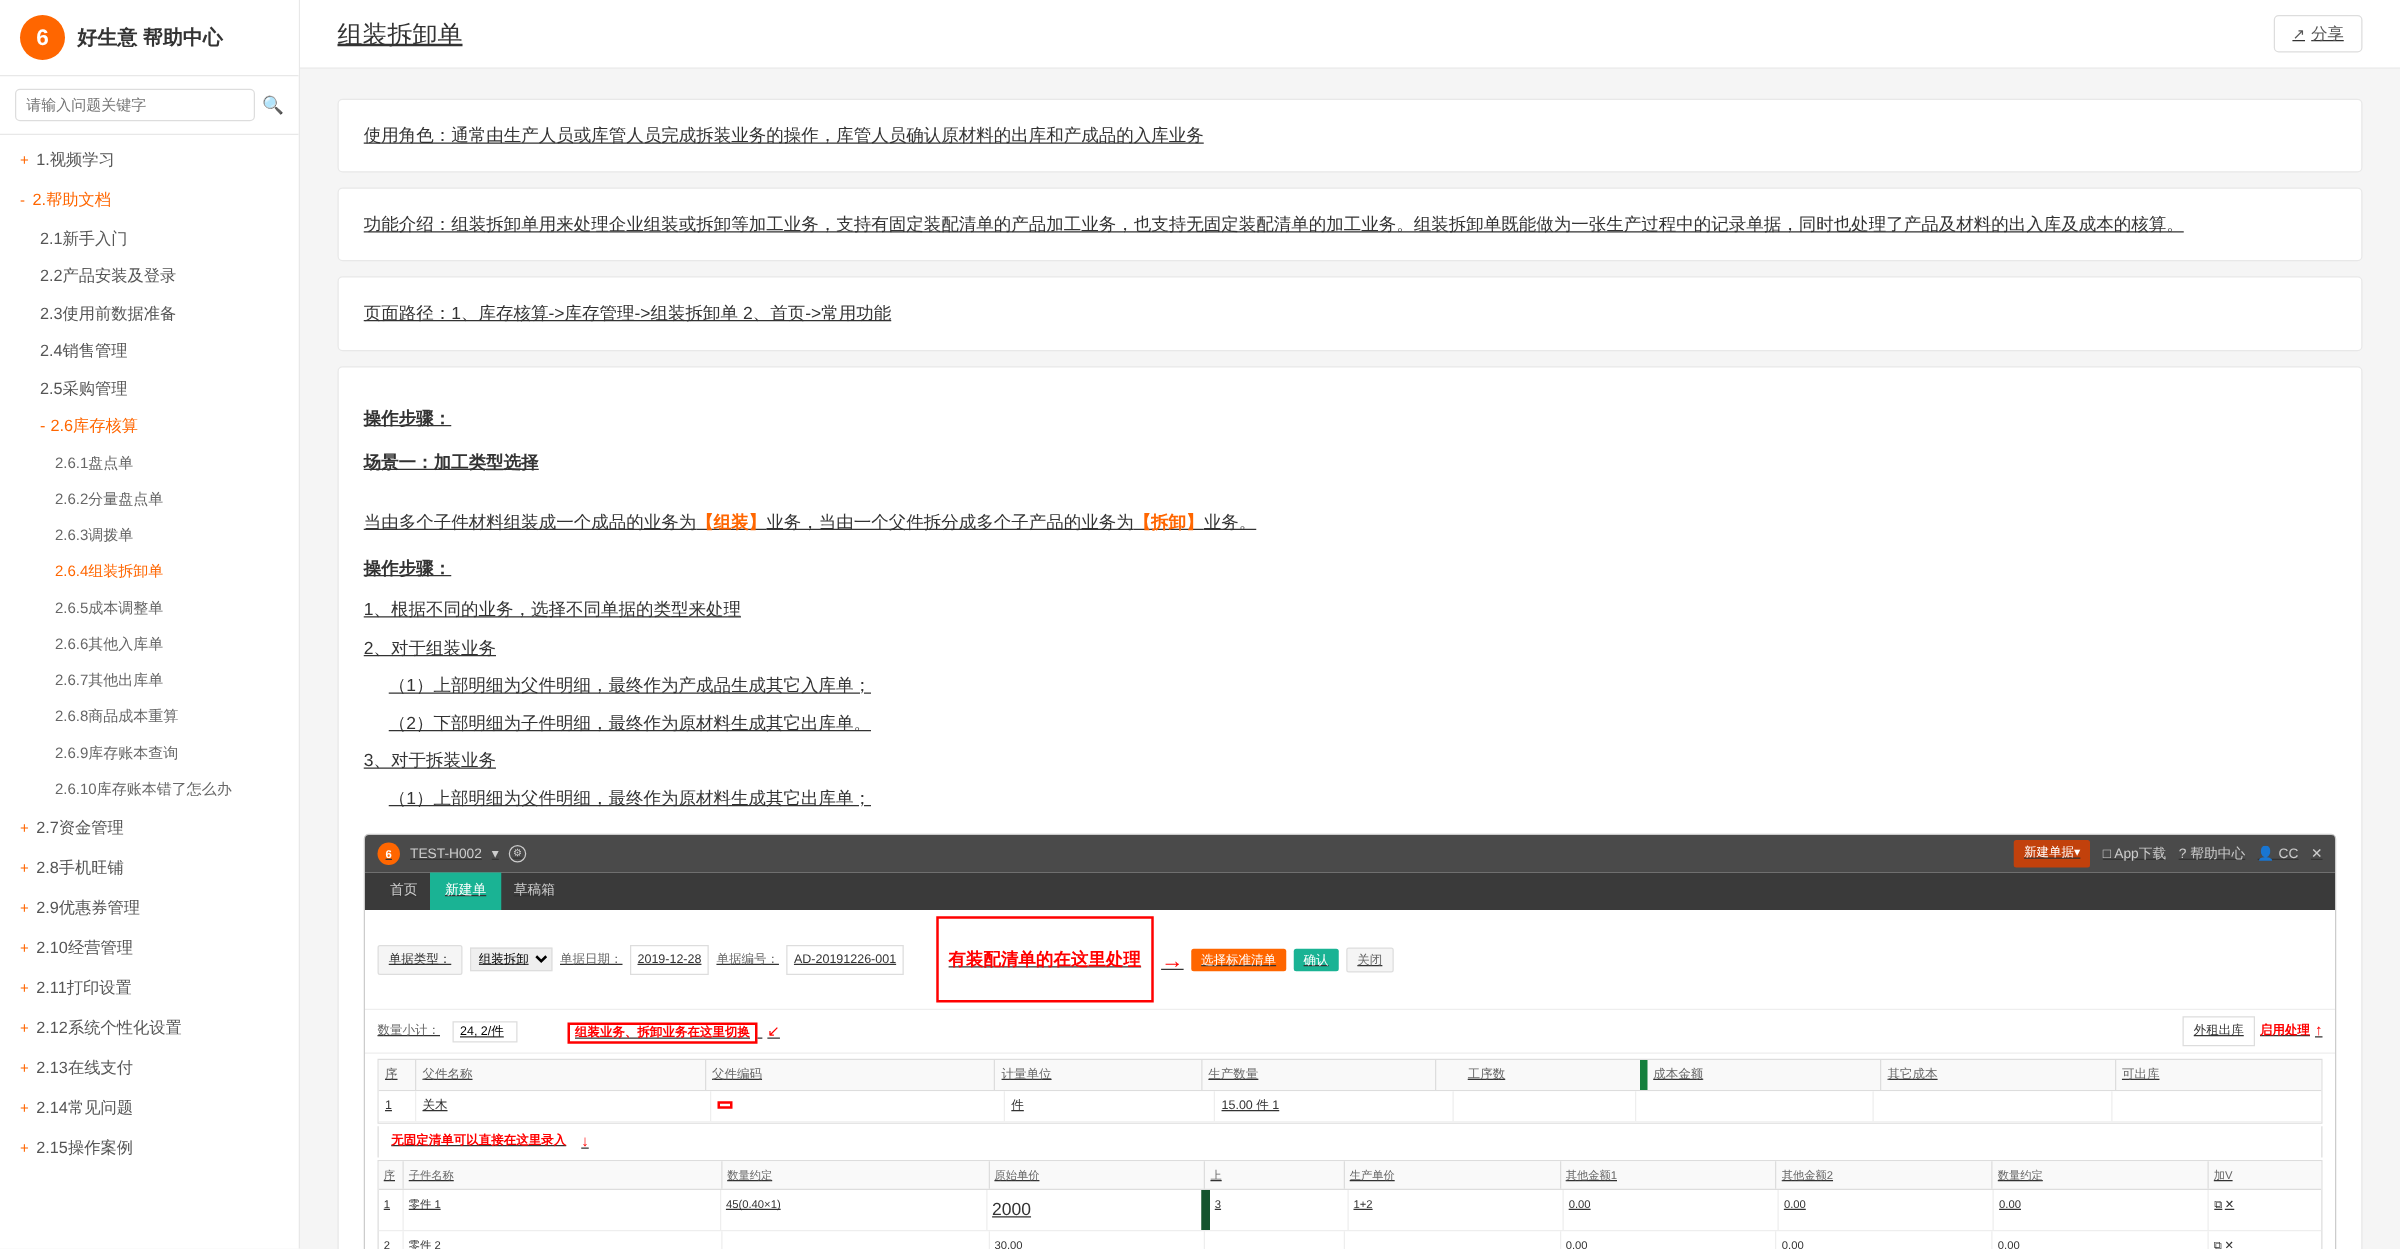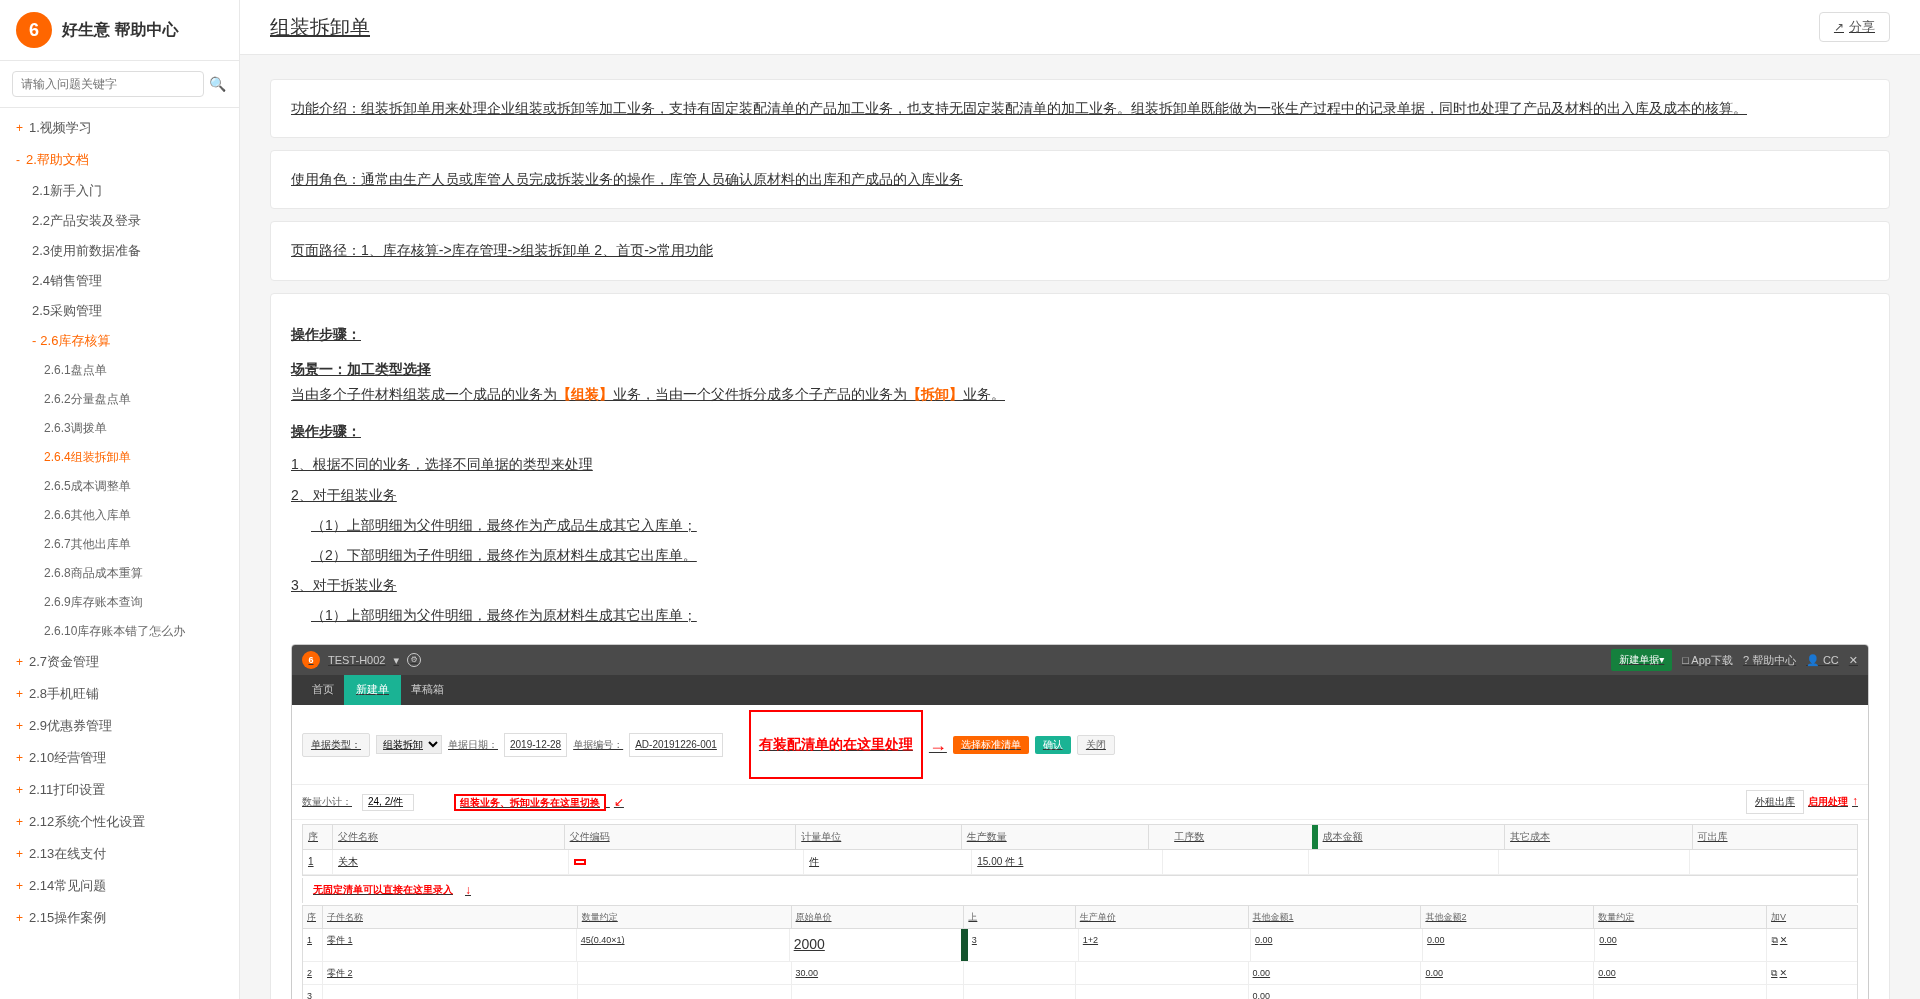--- a/index.html
+++ b/index.html
@@ -149,21 +149,21 @@
       color: #333;
     }
     .step-label {
       font-weight: bold;
       margin: 12px 0 8px 0;
       font-size: 14px;
     }
     .scene-label {
       font-weight: bold;
       color: #333;
-      margin: 10px 0 0 0;
+      margin: 10px 0 23px 0;
     }
     .step-item {
       margin: 5px 0;
       font-size: 14px;
     }
     .sub-step {
       margin-left: 20px;
       font-size: 14px;
     }
     .highlight { color: #ff6600; }
@@ -274,25 +274,25 @@
     <h1 class="page-title">组装拆卸单</h1>
     <button class="share-btn">
       <span style="font-size:12px;">↗</span>
       <span>分享</span>
     </button>
   </div>
 
   <div class="content-body">
 
     <div class="info-block">
+      <p>使用角色：通常由生产人员或库管人员完成拆装业务的操作，库管人员确认原材料的出库和产成品的入库业务</p>
+    </div>
+
+    <div class="info-block">
       <p>功能介绍：组装拆卸单用来处理企业组装或拆卸等加工业务，支持有固定装配清单的产品加工业务，也支持无固定装配清单的加工业务。组装拆卸单既能做为一张生产过程中的记录单据，同时也处理了产品及材料的出入库及成本的核算。</p>
-    </div>
-
-    <div class="info-block">
-      <p>使用角色：通常由生产人员或库管人员完成拆装业务的操作，库管人员确认原材料的出库和产成品的入库业务</p>
     </div>
 
     <div class="info-block">
       <p>页面路径：1、库存核算-&gt;库存管理-&gt;组装拆卸单 2、首页-&gt;常用功能</p>
     </div>
 
     <div class="info-block">
       <div class="step-label">操作步骤：</div>
       <div class="scene-label">
         <span>场景一：加工类型选择</span>
@@ -311,21 +311,21 @@
       <div class="screenshot-container" style="margin-top:16px;">
 
         <div style="background:#4a4a4a;padding:4px 10px;display:flex;align-items:center;justify-content:space-between;font-size:11px;color:#ccc;">
           <div style="display:flex;align-items:center;gap:8px;">
             <div style="width:18px;height:18px;background:#ff6600;border-radius:50%;display:flex;align-items:center;justify-content:center;color:white;font-size:9px;font-weight:bold;">6</div>
             <span>TEST-H002</span>
             <span>▾</span>
             <span style="width:14px;height:14px;border:1px solid #ccc;border-radius:50%;display:inline-flex;align-items:center;justify-content:center;font-size:8px;">⚙</span>
           </div>
           <div style="display:flex;align-items:center;gap:10px;">
-            <span style="background:#15803d;color:white;padding:2px 8px;border-radius:2px;font-size:10px;">新建单据▾</span>
+            <span style="background:#c2410c;color:white;padding:2px 8px;border-radius:2px;font-size:10px;">新建单据▾</span>
             <span>□ App下载</span>
             <span>? 帮助中心</span>
             <span>👤 CC</span>
             <span>✕</span>
           </div>
         </div>
 
         <div style="background:#3a3a3a;display:flex;align-items:center;gap:0;font-size:11px;padding:0 10px;">
           <span style="color:#ccc;padding:5px 10px;font-size:11px;">首页</span>
           <span style="background:#1ab394;color:white;padding:5px 12px;font-size:11px;">新建单</span>

